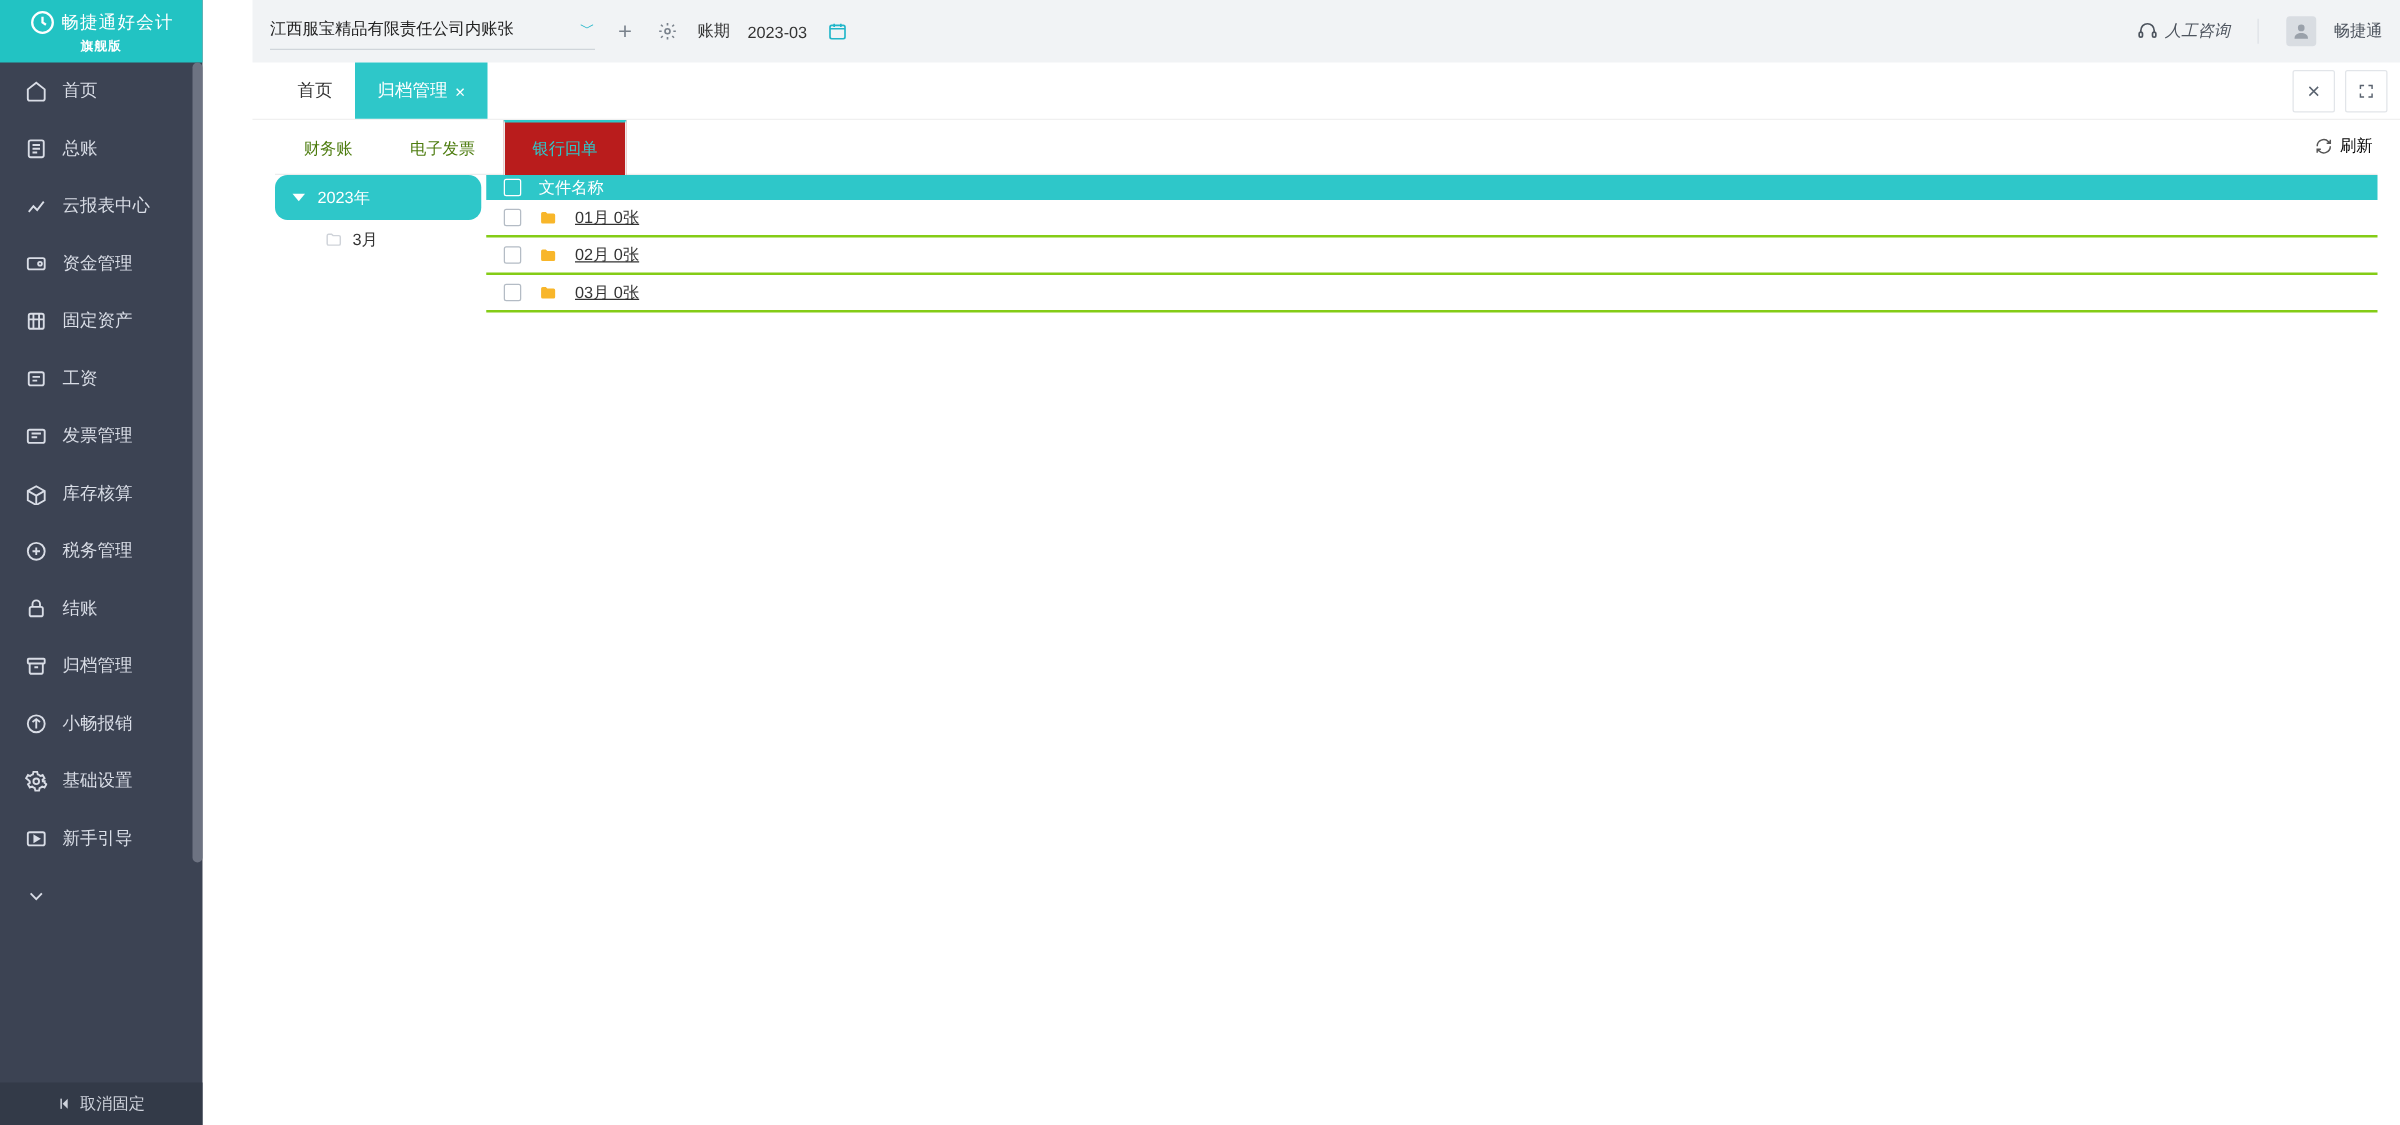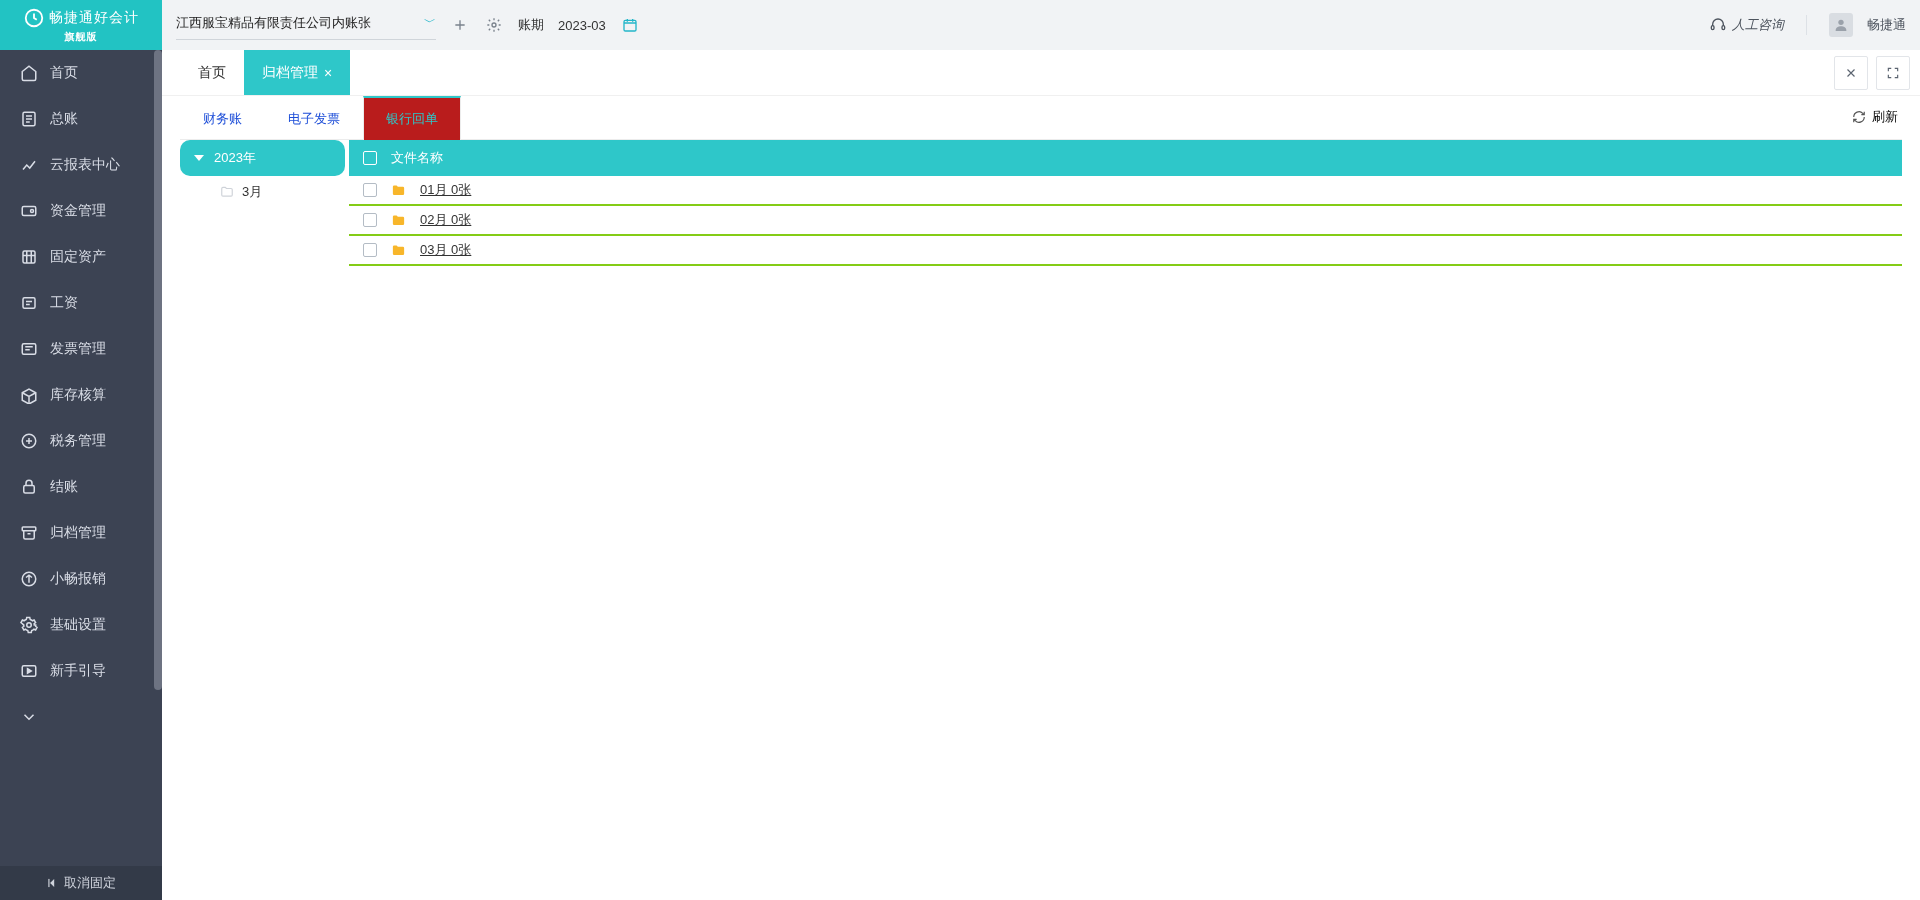--- a/index.html
+++ b/index.html
@@ -1,17 +1,17 @@
 <!DOCTYPE html>
 <html><head>
 <meta charset="utf-8">
 <style>
 *{box-sizing:border-box;margin:0;padding:0;}
 body{font-family:"Microsoft YaHei","PingFang SC",sans-serif;font-size:13px;color:#333;background:#fff;overflow:hidden;}
-.app{display:flex;height:900px;width:1920px;}
+.app{display:flex;height:900px;width:1920px;gap:40px;}
 .sidebar{width:162px;background:#3c4353;color:#c7cbd4;display:flex;flex-direction:column;position:relative;flex-shrink:0;}
 .brand{background:#22c3c3;height:50px;display:flex;flex-direction:column;align-items:center;justify-content:center;color:#fff;}
 .brand-row{display:flex;align-items:center;gap:4px;}
 .brand-logo svg{width:22px;height:22px;}
 .brand-text{font-size:14px;font-weight:500;letter-spacing:1px;}
 .brand-sub{font-size:10px;margin-top:1px;letter-spacing:1px;font-weight:bold;}
 .nav{flex:1;overflow:hidden;padding-top:0;}
 .nav-item{display:flex;align-items:center;gap:12px;padding:0 20px;height:46px;cursor:pointer;font-size:14px;color:#d9dde6;}
 .nav-item .icon{width:18px;height:18px;display:flex;align-items:center;justify-content:center;color:#d9dde6;}
 .nav-truncate{overflow:hidden;}
@@ -32,31 +32,31 @@
 .avatar{width:24px;height:24px;background:#d9dde2;border-radius:3px;display:flex;align-items:center;justify-content:center;color:#9aa1aa;}
 .username{font-size:13px;color:#4d545e;}
 .tabs{height:46px;display:flex;align-items:stretch;padding-left:18px;border-bottom:1px solid #f0f0f0;position:relative;}
 .tab{display:flex;align-items:center;padding:0 18px;font-size:14px;color:#333;cursor:pointer;}
 .tab.active{background:#2ec7c9;color:#fff;}
 .tab-close{margin-left:6px;font-size:14px;}
 .tabs-right{position:absolute;right:10px;top:6px;display:flex;gap:8px;}
 .sq-btn{width:34px;height:34px;border:1px solid #e2e5e9;background:#fff;display:flex;align-items:center;justify-content:center;color:#5b6470;cursor:pointer;border-radius:2px;}
 .content{flex:1;padding:0 18px 18px;display:flex;flex-direction:column;min-height:0;}
 .subtabs{height:44px;display:flex;align-items:flex-end;border-bottom:1px solid #ececec;position:relative;}
-.subtab{padding:0 22px;height:44px;display:flex;align-items:center;font-size:13px;color:#1d4ed8;cursor:pointer;border:1px solid transparent;border-bottom:none;position:relative;top:1px;}
+.subtab{padding:0 22px;height:44px;display:flex;align-items:center;font-size:13px;color:#4d7c0f;cursor:pointer;border:1px solid transparent;border-bottom:none;position:relative;top:1px;}
 .subtab.active{color:#2ec7c9;border-color:#ececec;border-top:2px solid #2ec7c9;background:#b91c1c;}
 .refresh{margin-left:auto;display:flex;align-items:center;gap:6px;color:#000000;font-size:13px;cursor:pointer;padding-right:4px;height:44px;}
 .body-row{flex:1;display:flex;gap:0;min-height:0;margin-top:0;}
 .tree{width:165px;background:#fff;}
 .tree-head{height:36px;background:#2ec7c9;color:#fff;display:flex;align-items:center;gap:10px;padding:0 14px;font-size:13px;cursor:pointer;border-radius:10px;}
 .tree-caret{width:0;height:0;border-left:5px solid transparent;border-right:5px solid transparent;border-top:6px solid #fff;}
 .tree-item{height:32px;display:flex;align-items:center;padding-left:40px;gap:8px;color:#333;font-size:13px;cursor:pointer;}
 .tree-item .folder-ico{color:#cfd3d9;}
 .grid{flex:1;display:flex;flex-direction:column;min-width:0;margin-left:4px;}
-.grid-head{height:36px;background:#2ec7c9;color:#fff;display:flex;align-items:center;gap:14px;padding:0 14px;font-size:13px;}
+.grid-head{height:20px;background:#2ec7c9;color:#fff;display:flex;align-items:center;gap:14px;padding:0 14px;font-size:13px;}
 .chk{width:14px;height:14px;border:1.5px solid #fff;border-radius:2px;display:inline-block;}
 .chk.dark{border-color:#b4bcc5;}
 .grid-row{height:30px;display:flex;align-items:center;gap:14px;padding:0 14px;border-bottom:2px solid #84cc16;font-size:13px;}
 .folder-ico{color:#f8b62a;}
 .file-link{color:#333;text-decoration:underline;cursor:pointer;}
 svg{display:block;}
 </style>
 </head>
 <body>
 

